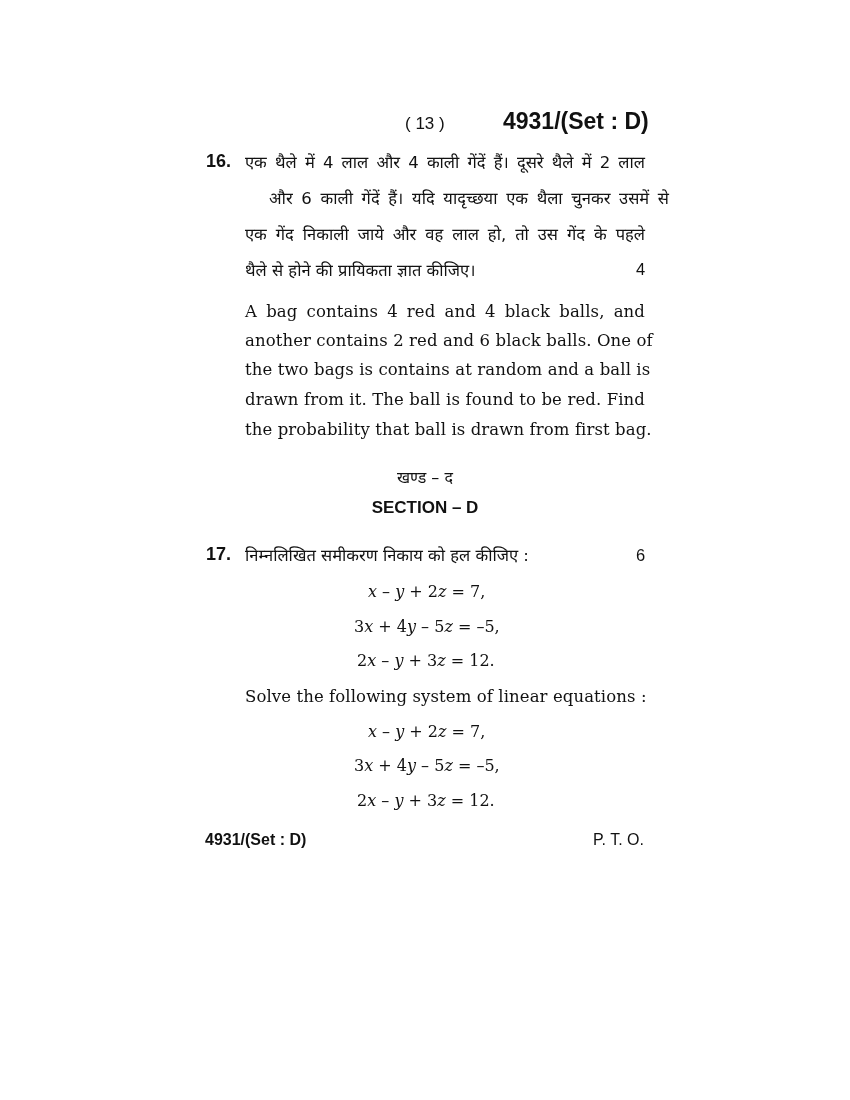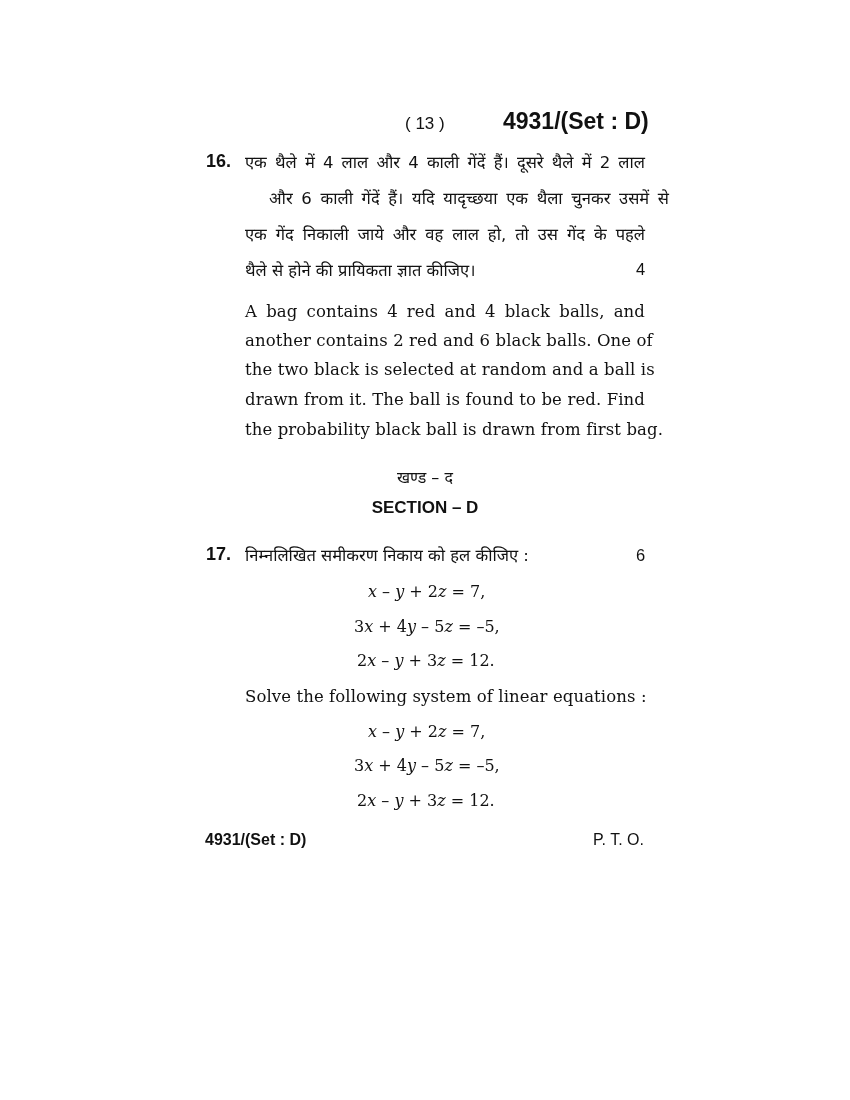--- a/index.html
+++ b/index.html
@@ -40,23 +40,23 @@
   <div class="abs qnum q16num">16.</div>
 
   <div class="abs hindi-line justify" style="top:150px;">एक थैले में 4 लाल और 4 काली गेंदें हैं। दूसरे थैले में 2 लाल</div>
   <div class="abs hindi-line justify" style="top:186px;margin-left:24px;">और 6 काली गेंदें हैं। यदि यादृच्छया एक थैला चुनकर उसमें से</div>
   <div class="abs hindi-line justify" style="top:222px;">एक गेंद निकाली जाये और वह लाल हो, तो उस गेंद के पहले</div>
   <div class="abs hindi-line" style="top:258px;">थैले से होने की प्रायिकता ज्ञात कीजिए।</div>
   <div class="abs marks" style="left:636px; top:260px;">4</div>
 
   <div class="abs eng-line justify" style="top:302px;">A bag contains 4 red and 4 black balls, and</div>
   <div class="abs eng-line justify" style="top:331px;">another contains 2 red and 6 black balls. One of</div>
-  <div class="abs eng-line justify" style="top:360px;">the two black is selected at random and a ball is</div>
+  <div class="abs eng-line justify" style="top:360px;">the two bags is contains at random and a ball is</div>
   <div class="abs eng-line justify" style="top:390px;">drawn from it. The ball is found to be red. Find</div>
-  <div class="abs eng-line" style="top:420px;">the probability black ball is drawn from first bag.</div>
+  <div class="abs eng-line" style="top:420px;">the probability that ball is drawn from first bag.</div>
 </div>
 
 <div>
   <div class="abs center-text section-hindi">खण्ड – द</div>
   <div class="abs center-text section-en">SECTION – D</div>
 </div>
 
 <div>
   <div class="abs qnum q17num">17.</div>
   <div class="abs hindi-line" style="top:543px;">निम्नलिखित समीकरण निकाय को हल कीजिए :</div>

